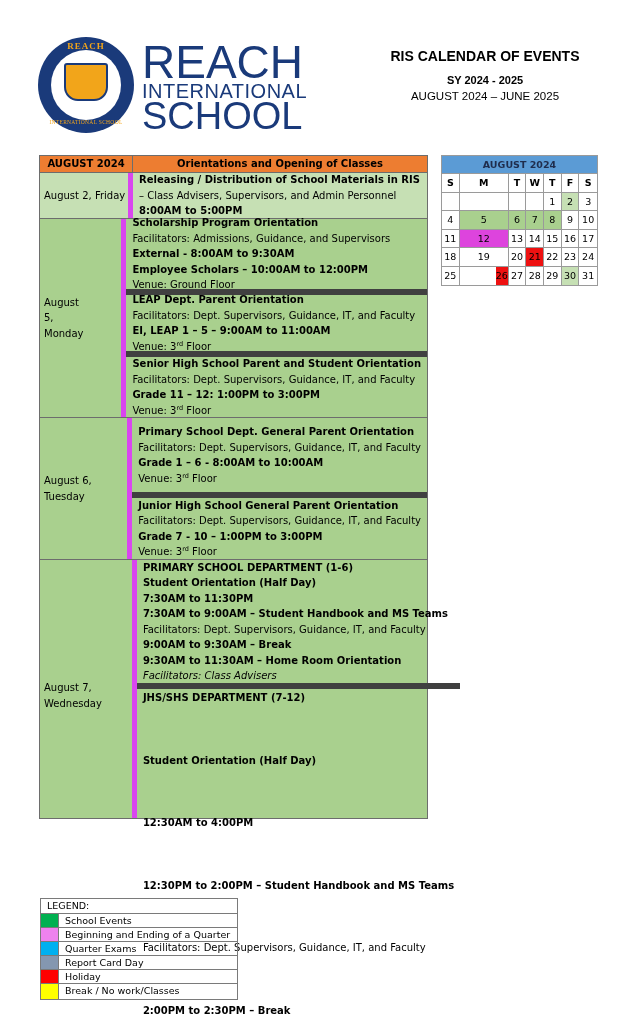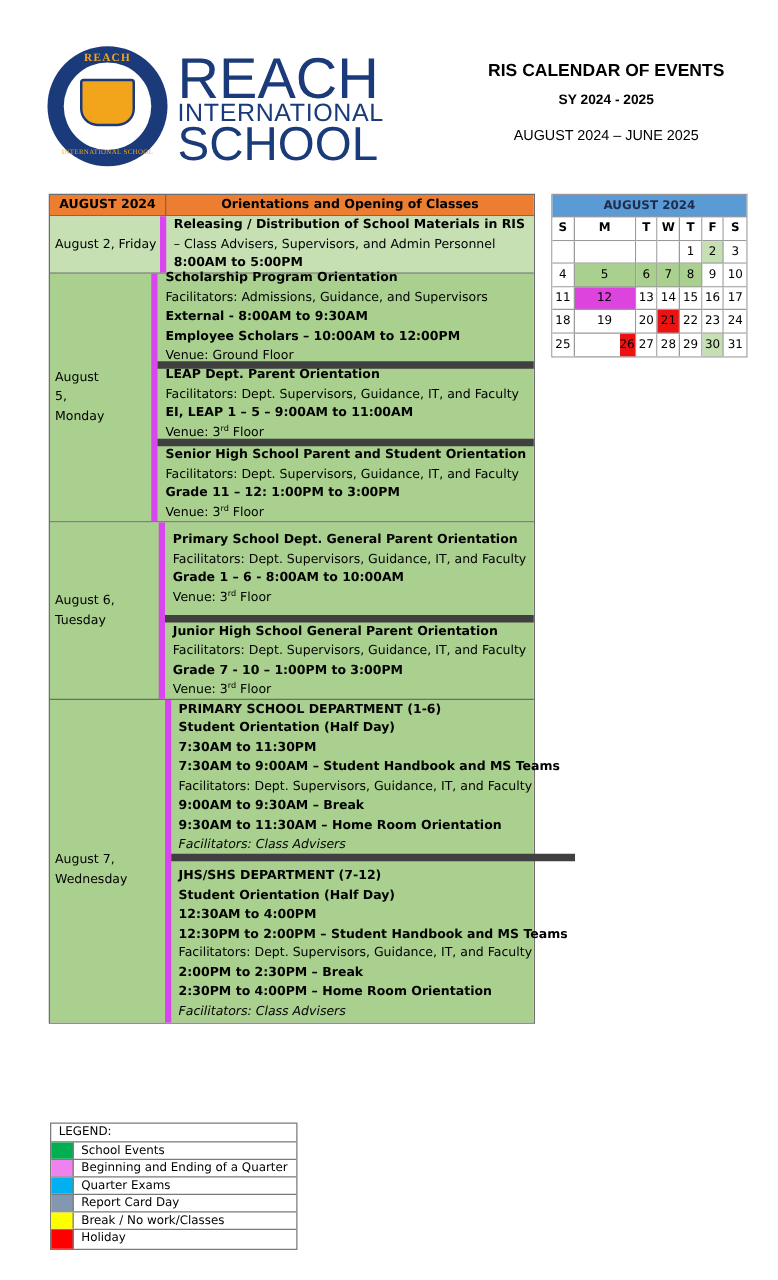--- a/index.html
+++ b/index.html
@@ -15,21 +15,21 @@
   .seal-text-bottom { position: absolute; left: 0; top: 82px; width: 96px; text-align: center; font-family: "Liberation Serif", serif; font-size: 5.5px; color: #f2a51a; letter-spacing: 0.3px; }
   .wordmark { position: absolute; left: 104px; top: 0; color: #1a3a7a; font-family: "Liberation Sans", sans-serif; line-height: 1; }
   .wm-reach { position: absolute; left: 0; top: 2px; font-size: 46px; letter-spacing: 0px; white-space: nowrap; }
   .wm-intl { position: absolute; left: 0; top: 44px; font-size: 20px; white-space: nowrap; letter-spacing: 0.5px; }
   .wm-school { position: absolute; left: 0; top: 60px; font-size: 38px; white-space: nowrap; }
 
   
   .title-block { position: absolute; left: 380px; top: 48px; width: 210px; text-align: center; font-family: "Liberation Sans", sans-serif; }
   .title-main { font-size: 14px; font-weight: bold; white-space: nowrap; }
   .title-sy { font-size: 11px; font-weight: bold; margin-top: 10px; }
-  .title-range { font-size: 11.5px; margin-top: 17px; white-space: nowrap; }
+  .title-range { font-size: 11.5px; margin-top: 4px; white-space: nowrap; }
 
   
   .events { position: absolute; left: 39px; top: 155px; width: 389px; border: 1px solid #6d6d6d; font-family: "DejaVu Sans", sans-serif; font-size: 10px; line-height: 15.5px; }
   .ev-header { display: flex; height: 17px; background: #ed7d31; border-bottom: 1px solid #6d6d6d; font-weight: bold; font-size: 10px; }
   .ev-header .c1 { width: 93px; text-align: center; border-right: 1px solid #6d6d6d; line-height: 16px; }
   .ev-header .c2 { flex: 1; text-align: center; line-height: 16px; }
   .ev-row { display: flex; border-bottom: 1px solid #6d6d6d; }
   .ev-row:last-child { border-bottom: none; }
   .ev-row.light { background: #c6e0b4; }
   .ev-row.mid { background: #a9d08e; }
@@ -145,21 +145,21 @@
           <div class="ev-block" style="height: 129px; display: flex; flex-direction: column; justify-content: center;">
             <div class="ev-line b">PRIMARY SCHOOL DEPARTMENT (1-6)</div>
             <div class="ev-line b">Student Orientation (Half Day)</div>
             <div class="ev-line b">7:30AM to 11:30PM</div>
             <div class="ev-line b">7:30AM to 9:00AM – Student Handbook and MS Teams</div>
             <div class="ev-line ">Facilitators:  Dept. Supervisors, Guidance, IT, and Faculty</div>
             <div class="ev-line b">9:00AM to 9:30AM – Break</div>
             <div class="ev-line b">9:30AM to 11:30AM – Home Room Orientation</div>
             <div class="ev-line i">Facilitators: Class Advisers</div>
           </div>
-          <div class="ev-block" style="height: 129px; display: flex; flex-direction: column; justify-content: flex-end;">
+          <div class="ev-block" style="height: 129px; display: flex; flex-direction: column; justify-content: space-between; gap: 47px;">
             <div class="ev-line b">JHS/SHS DEPARTMENT (7-12)</div>
             <div class="ev-line b">Student Orientation (Half Day)</div>
             <div class="ev-line b">12:30AM to 4:00PM</div>
             <div class="ev-line b">12:30PM to 2:00PM – Student Handbook and MS Teams</div>
             <div class="ev-line ">Facilitators:  Dept. Supervisors, Guidance, IT, and Faculty</div>
             <div class="ev-line b">2:00PM to 2:30PM – Break</div>
             <div class="ev-line b">2:30PM to 4:00PM – Home Room Orientation</div>
             <div class="ev-line i">Facilitators: Class Advisers</div>
           </div>
         </div>
@@ -228,21 +228,21 @@
       </div>
       <div class="legend-row">
         <div class="legend-swatch" style="background: rgb(0, 176, 240);"></div>
         <div class="legend-label">Quarter Exams</div>
       </div>
       <div class="legend-row">
         <div class="legend-swatch" style="background: rgb(132, 151, 176);"></div>
         <div class="legend-label">Report Card Day</div>
       </div>
       <div class="legend-row">
+        <div class="legend-swatch" style="background: rgb(255, 0, 0);"></div>
+        <div class="legend-label">Holiday</div>
+      </div>
+      <div class="legend-row">
         <div class="legend-swatch" style="background: rgb(255, 255, 0);"></div>
         <div class="legend-label">Break / No work/Classes</div>
       </div>
-      <div class="legend-row">
-        <div class="legend-swatch" style="background: rgb(255, 0, 0);"></div>
-        <div class="legend-label">Holiday</div>
-      </div>
     </div>
 </div>
 
 </body></html>

